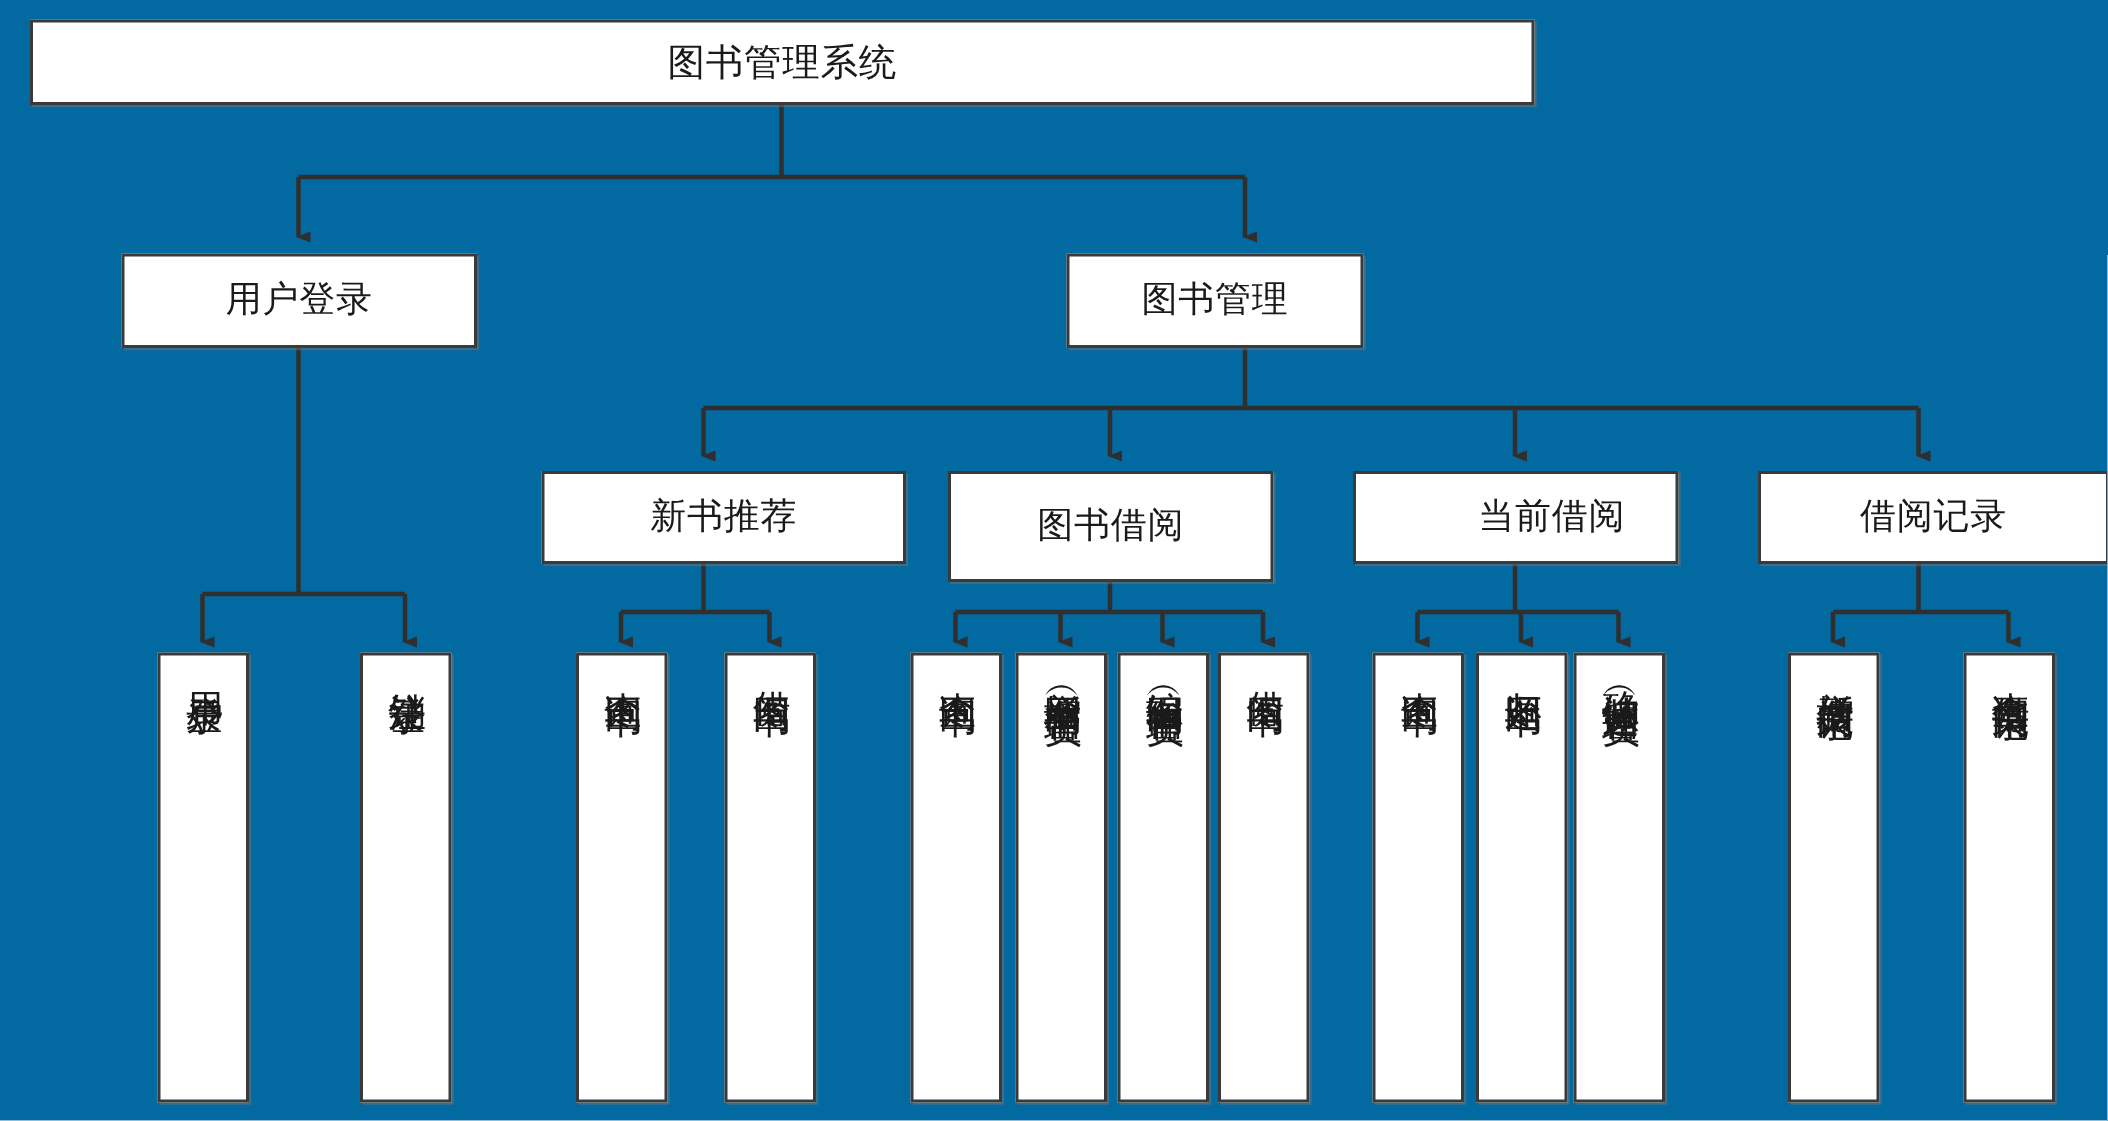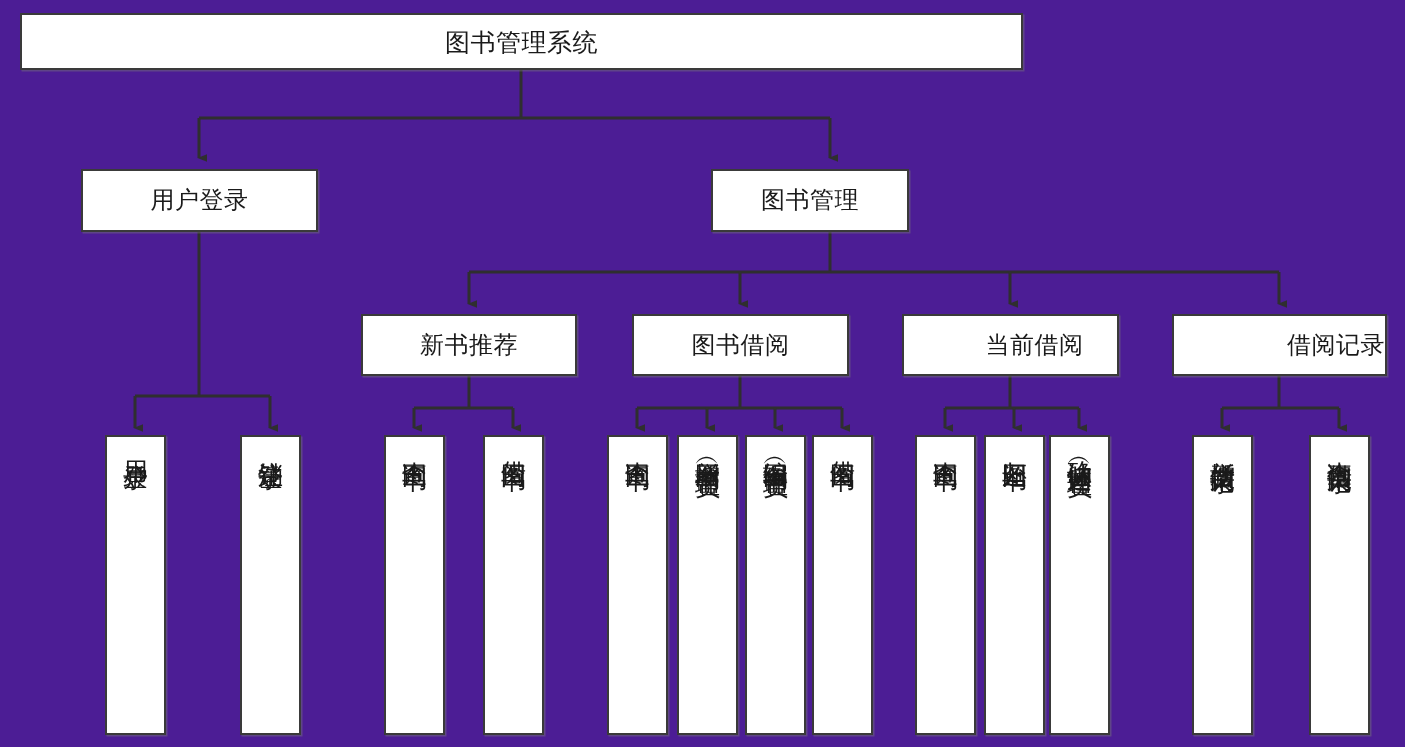--- a/index.html
+++ b/index.html
@@ -7,21 +7,21 @@
     padding: 0;
     background: #ffffff;
   }
   body {
     font-family: "Liberation Sans", "DejaVu Sans", sans-serif;
   }
   #canvas {
     position: relative;
     width: 1405px;
     height: 747px;
-    background: #4c1d95;
+    background: #0369a1;
     overflow: hidden;
   }
   svg.edges {
     position: absolute;
     left: 0;
     top: 0;
     width: 1405px;
     height: 747px;
     pointer-events: none;
   }
@@ -128,30 +128,30 @@
     <span class="label">图书管理系统</span>
   </div>
 
   <div class="node horiz" style="left:81px; top:169px; width:237px; height:63px;">
     <span class="label">用户登录</span>
   </div>
   <div class="node horiz" style="left:711px; top:169px; width:198px; height:63px;">
     <span class="label">图书管理</span>
   </div>
 
-  <div class="node horiz" style="left:361px; top:314px; width:216px; height:62px;">
+  <div class="node horiz" style="left:361px; top:314px; width:243px; height:62px;">
     <span class="label">新书推荐</span>
   </div>
-  <div class="node horiz" style="left:632px; top:314px; width:217px; height:62px;">
+  <div class="node horiz" style="left:632px; top:314px; width:217px; height:74px;">
     <span class="label">图书借阅</span>
   </div>
   <div class="node horiz" style="left:902px; top:314px; width:217px; height:62px;padding-left:48px;">
     <span class="label">当前借阅</span>
   </div>
-  <div class="node horiz" style="left:1172px; top:314px; width:215px; height:62px;justify-content:flex-end;">
+  <div class="node horiz" style="left:1172px; top:314px; width:234px; height:62px;">
     <span class="label">借阅记录</span>
   </div>
 
   <div class="node vert" style="left:105px; top:435px; width:61px; height:300px;">
     <span class="label">用户登录</span>
   </div>
   <div class="node vert" style="left:240px; top:435px; width:61px; height:300px;">
     <span class="label">注销登录</span>
   </div>
 

